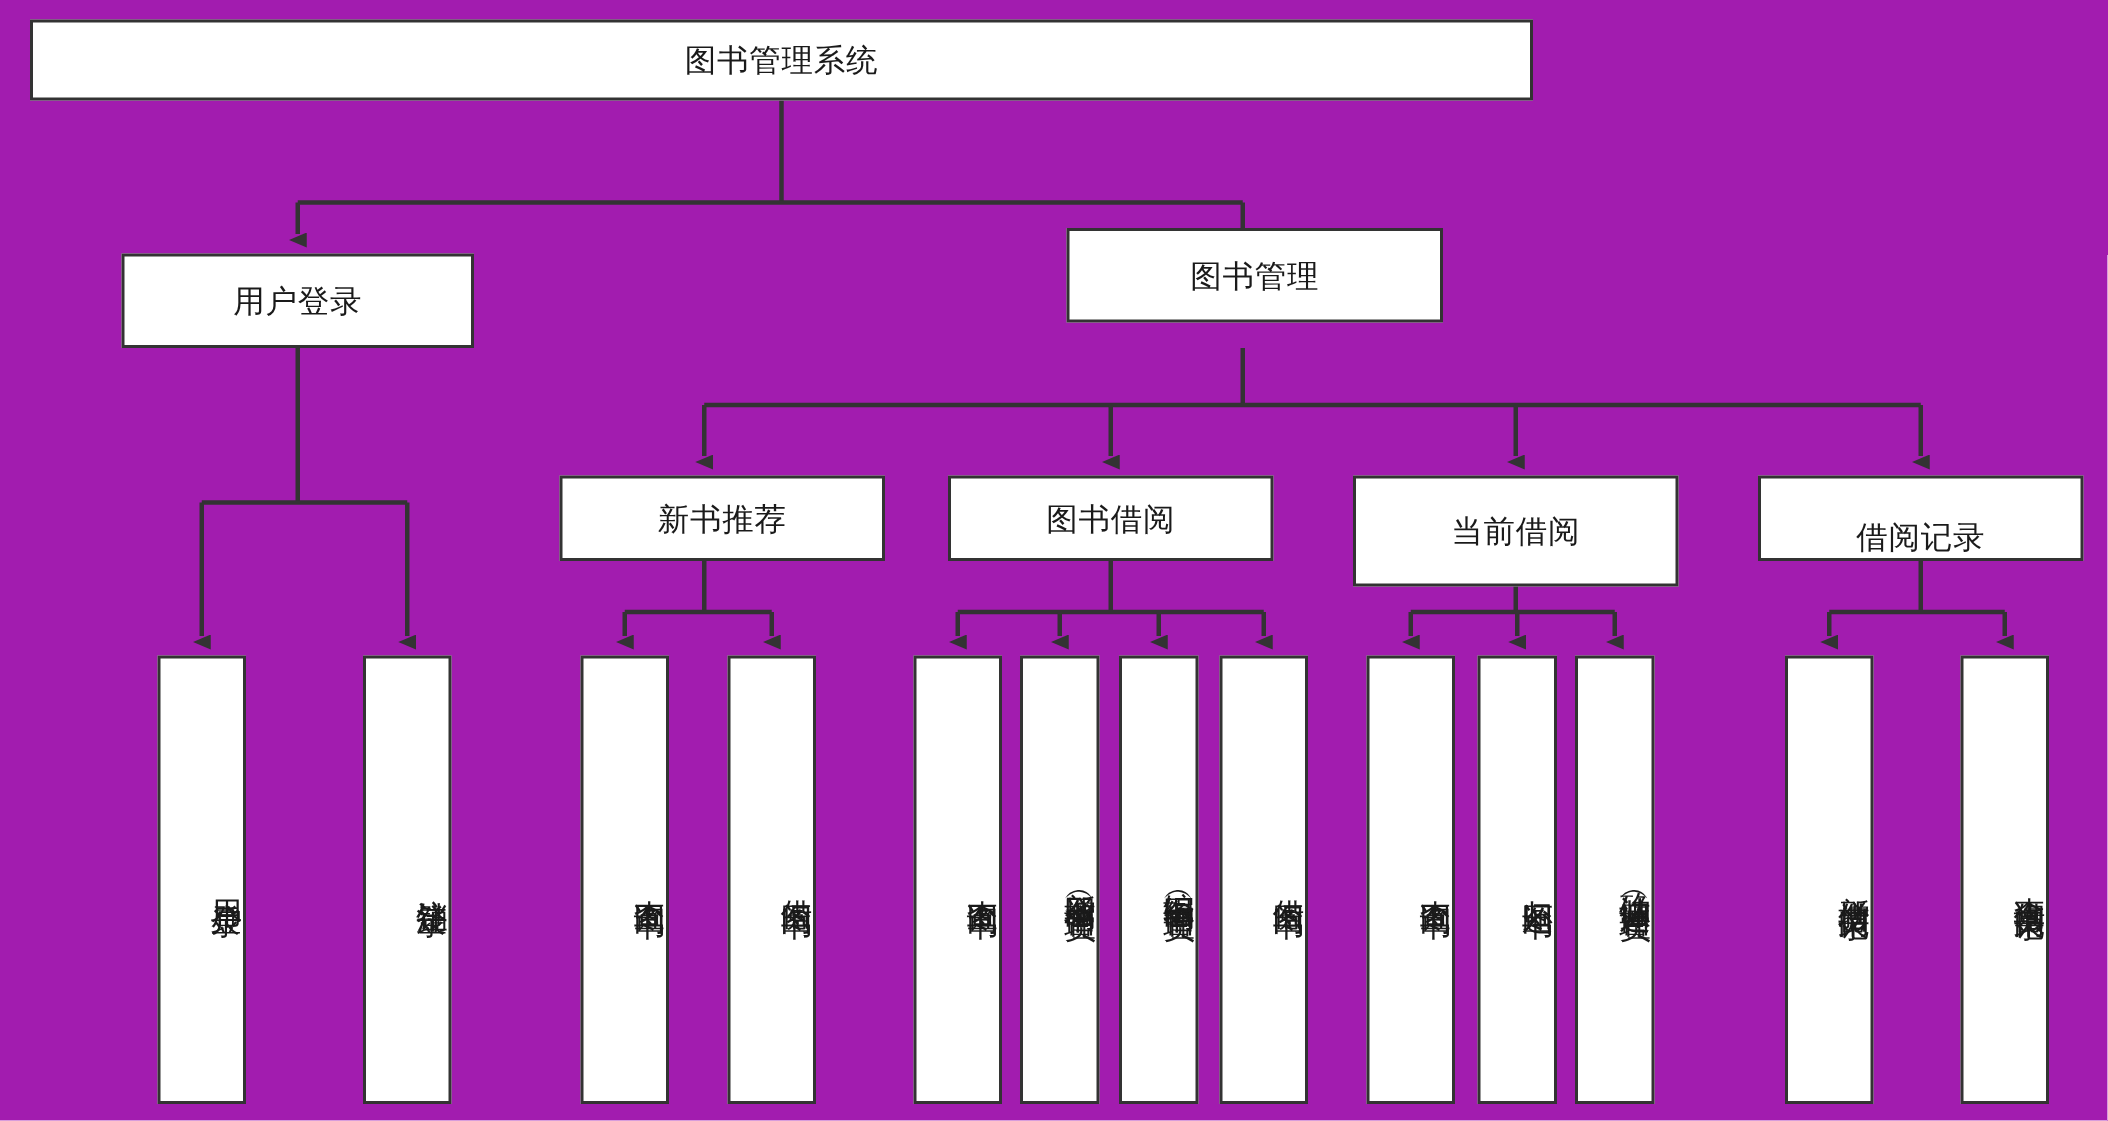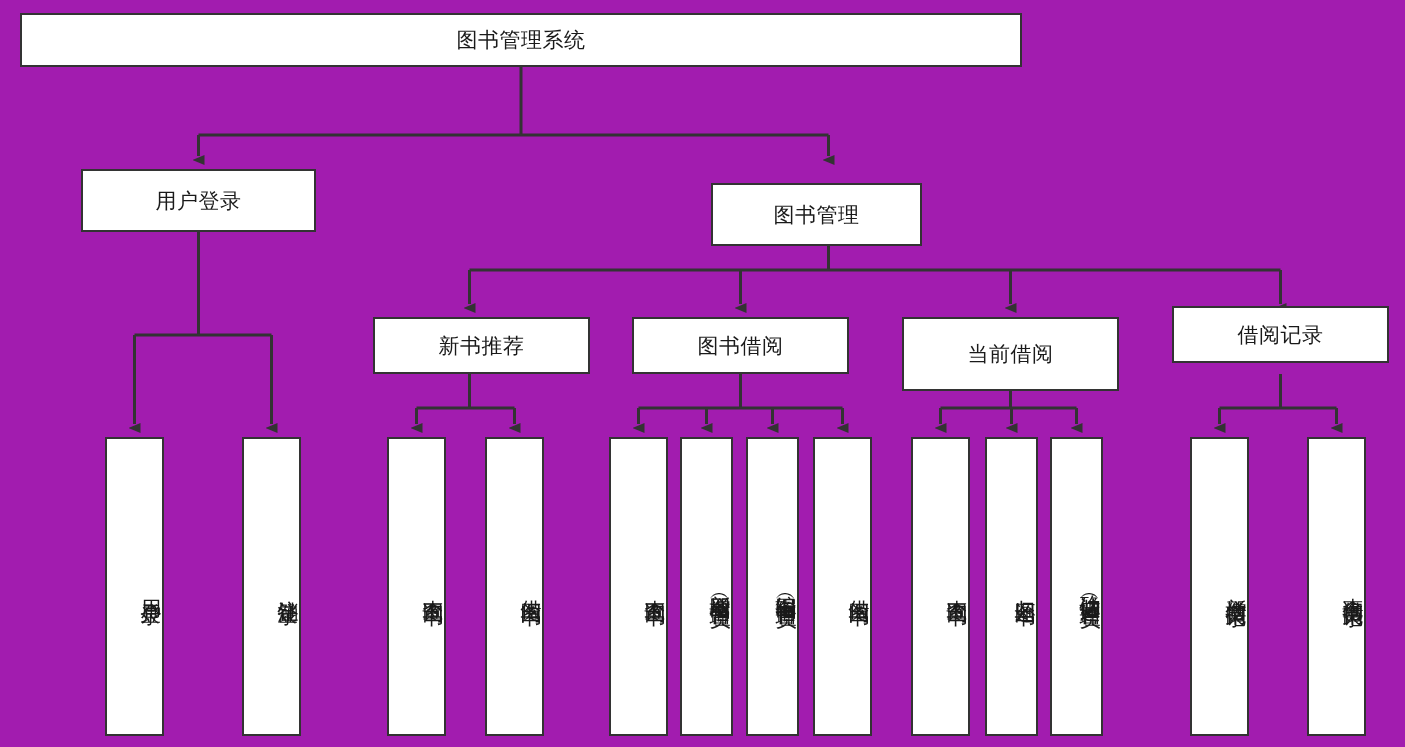--- a/index.html
+++ b/index.html
@@ -110,37 +110,37 @@
   </svg>
 
   <div class="node horizontal" style="left: 20px; top: 13px; width: 1002px; height: 54px;">
     <span class="node-label">图书管理系统</span>
   </div>
 
   <div class="node horizontal" style="left: 81px; top: 169px; width: 235px; height: 63px;">
     <span class="node-label">用户登录</span>
   </div>
 
-  <div class="node horizontal" style="left: 711px; top: 183px; width: 211px; height: 63px;">
+  <div class="node horizontal" style="left: 711px; top: 152px; width: 251px; height: 63px;">
     <span class="node-label">图书管理</span>
   </div>
 
   <div class="node horizontal" style="left: 361px; top: 317px; width: 217px; height: 57px; margin-left: 12px;">
     <span class="node-label">新书推荐</span>
   </div>
 
   <div class="node horizontal" style="left: 632px; top: 317px; width: 217px; height: 57px;">
     <span class="node-label">图书借阅</span>
   </div>
 
   <div class="node horizontal" style="left: 902px; top: 317px; width: 217px; height: 74px;">
     <span class="node-label">当前借阅</span>
   </div>
 
-  <div class="node horizontal" style="left: 1172px; top: 306px; width: 217px; height: 57px;">
+  <div class="node horizontal" style="left: 1172px; top: 317px; width: 217px; height: 57px; align-items: flex-end;">
     <span class="node-label">借阅记录</span>
   </div>
 
   <div class="node vertical" style="left: 105px; top: 437px; width: 59px; height: 299px;">
     <span class="node-label">用户登录</span>
   </div>
 
   <div class="node vertical" style="left: 242px; top: 437px; width: 59px; height: 299px;">
     <span class="node-label">注销登录</span>
   </div>

